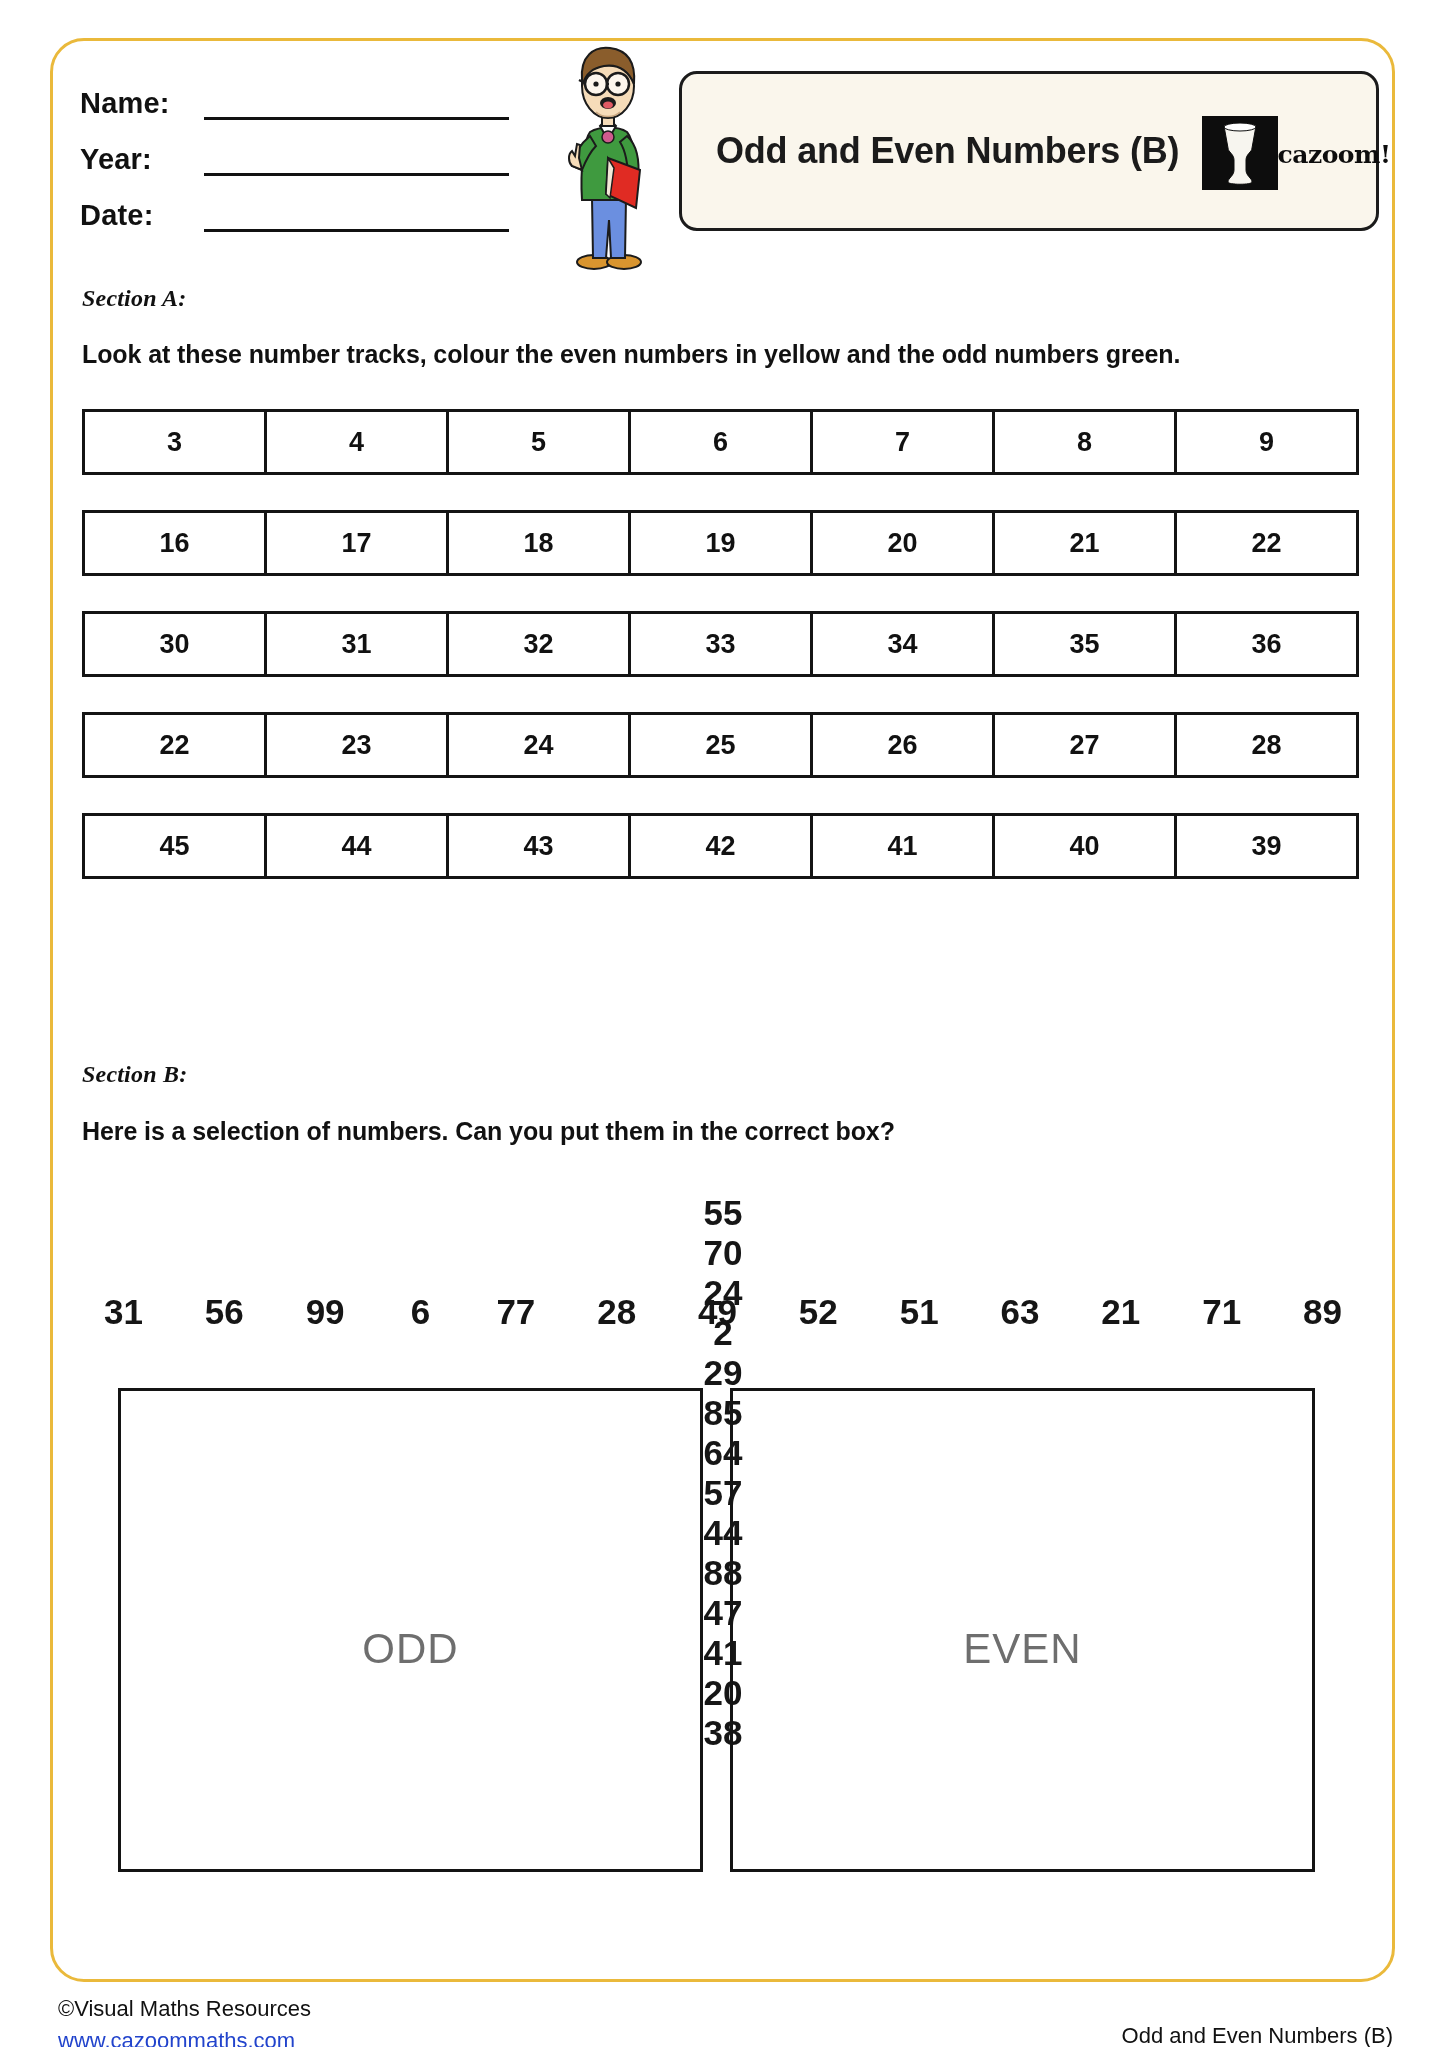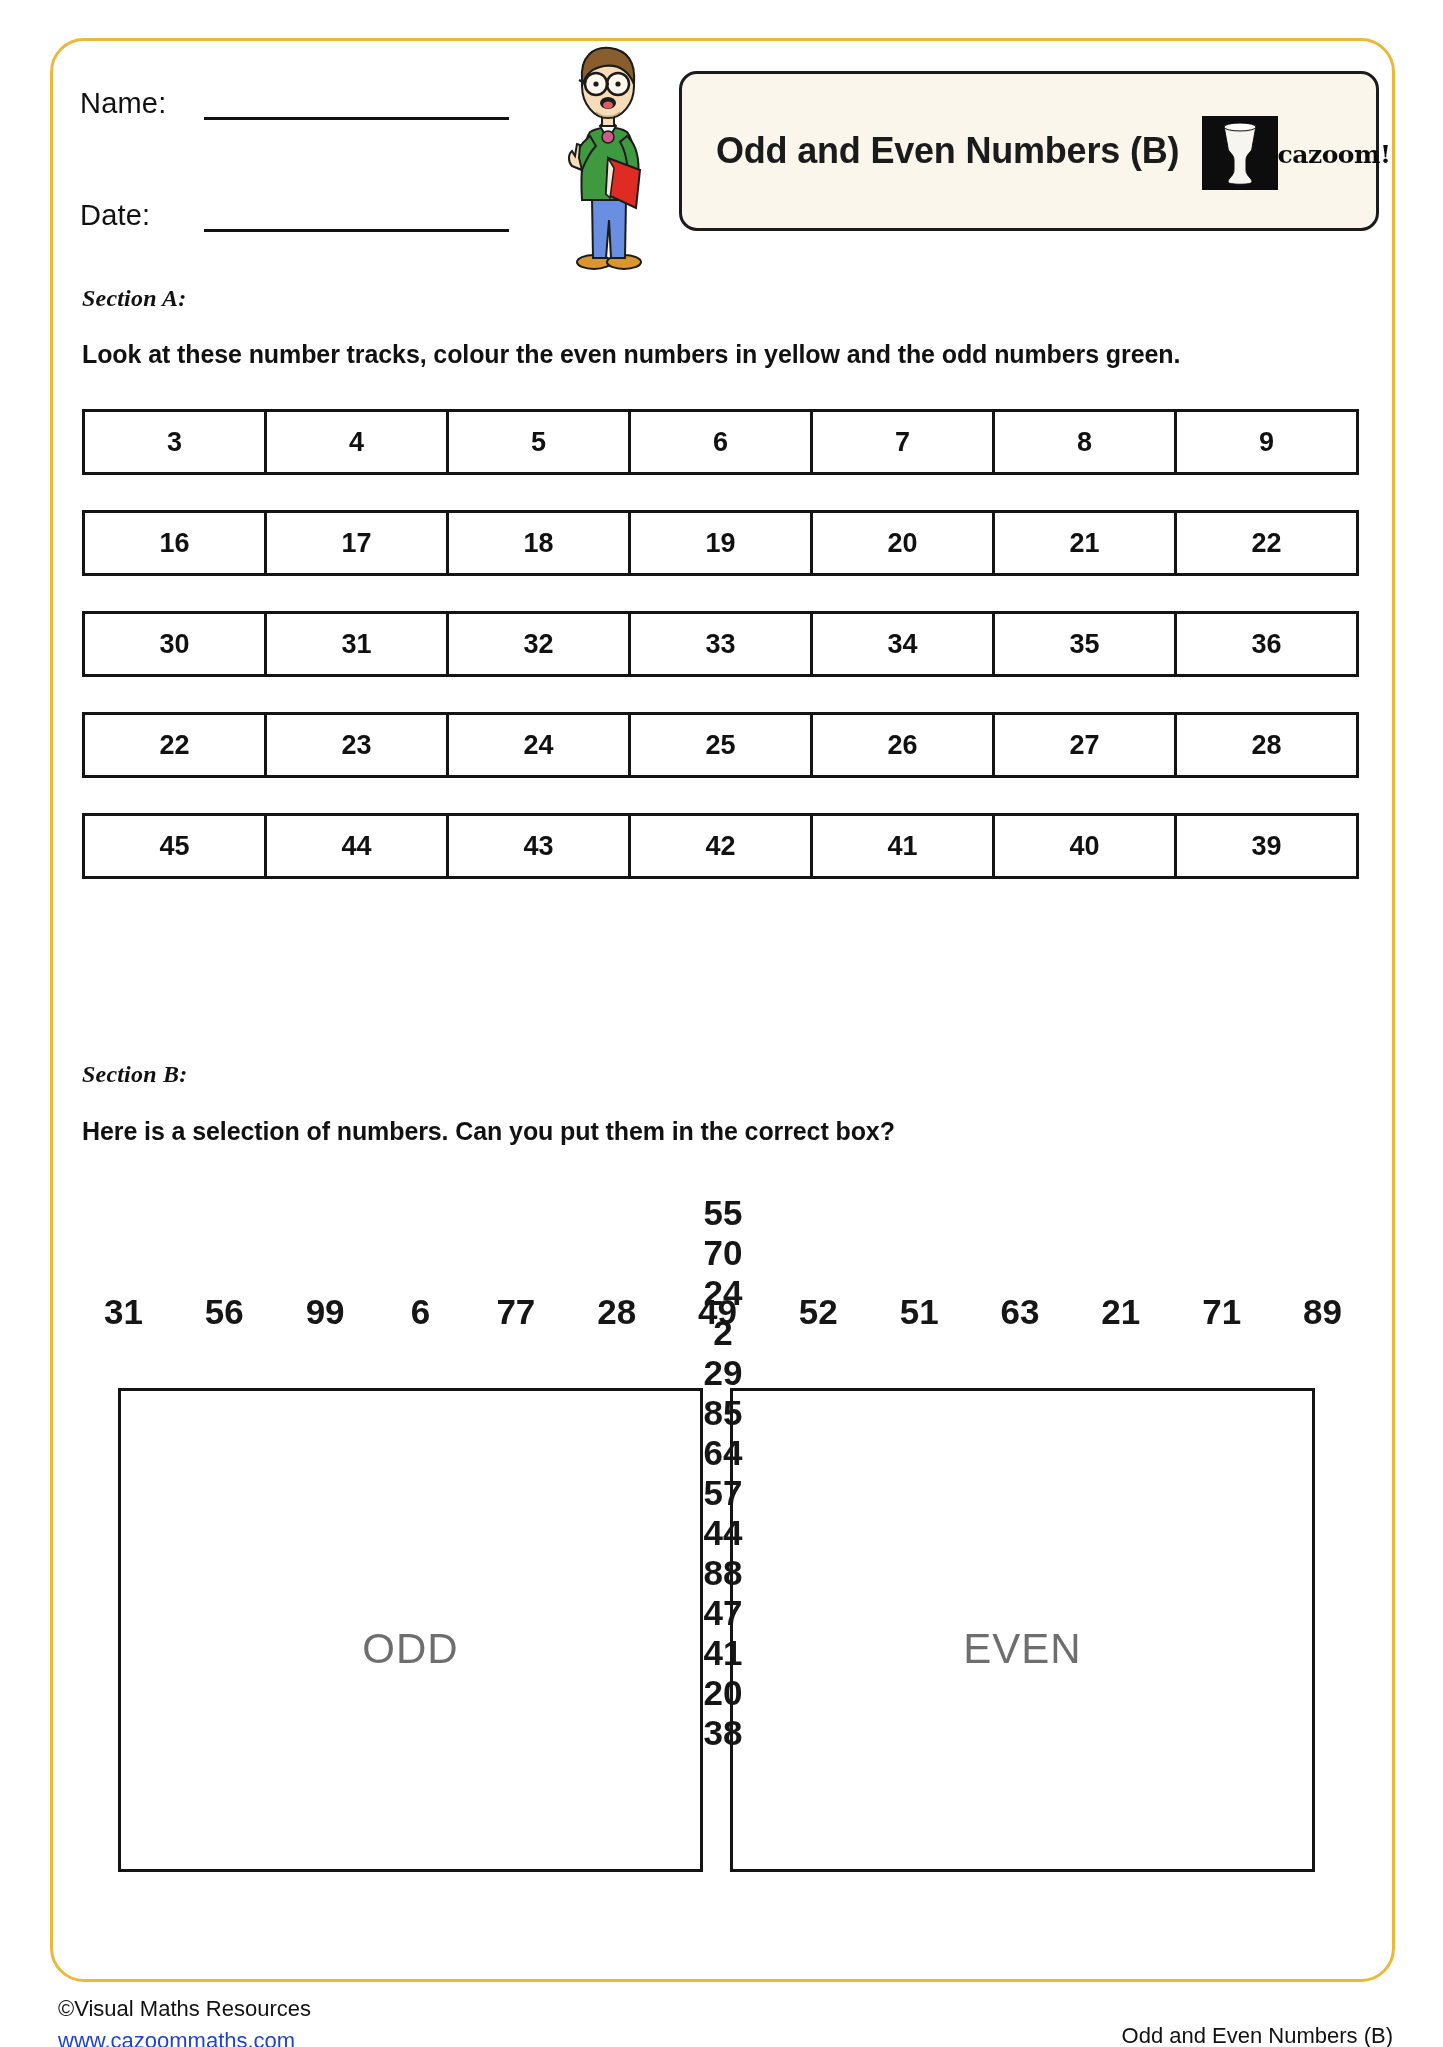--- a/index.html
+++ b/index.html
@@ -43,21 +43,21 @@
     height: 220px;
   }
   .field-row {
     position: absolute;
     display: flex;
     align-items: flex-end;
     height: 46px;
   }
   .field-label {
     font-size: 29px;
-    font-weight: normal;
+    font-weight: bold;
     color: #111;
     letter-spacing: 0.2px;
     width: 112px;
     line-height: 34px;
   }
   .field-line {
     width: 305px;
     border-bottom: 3px solid #111;
     height: 26px;
     margin-left: 12px;
@@ -255,20 +255,24 @@
 
   <div id="sheet-border"></div>
 
   <div id="header">
 
     <div class="field-row" id="field-name">
       <span class="field-label">Name:</span>
       <span class="field-line"></span>
     </div>
 
+    <div class="field-row" id="field-year">
+      <span class="field-label">Year:</span>
+      <span class="field-line"></span>
+    </div>
 
     <div class="field-row" id="field-date">
       <span class="field-label">Date:</span>
       <span class="field-line"></span>
     </div>
 
     <div id="mascot">
       <svg viewBox="0 0 120 232" width="120" height="232">
 
         <ellipse cx="46" cy="222" rx="17" ry="7" fill="#d9952f" stroke="#1b1b1b" stroke-width="2"></ellipse>

